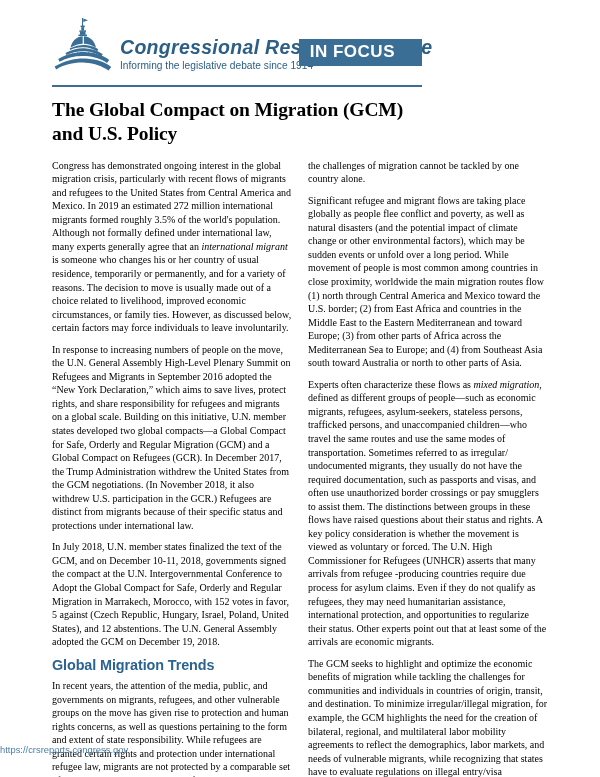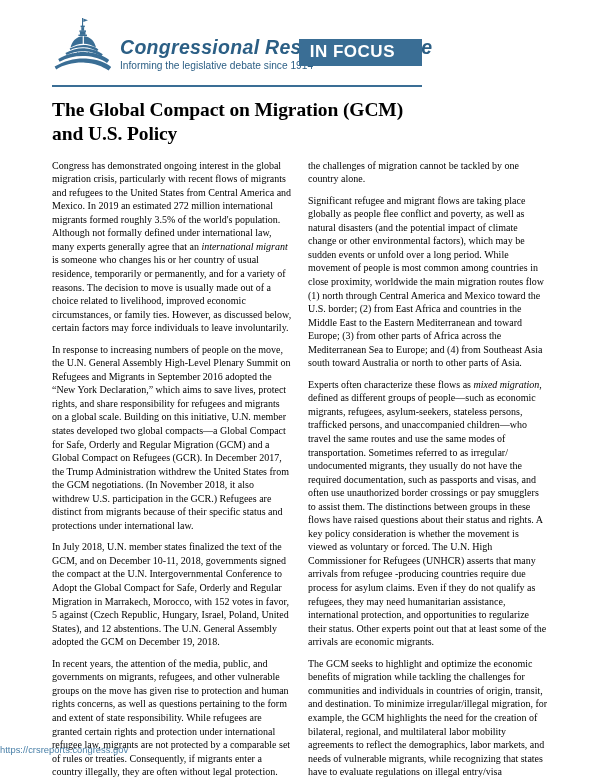--- a/index.html
+++ b/index.html
@@ -211,20 +211,21 @@
 
   <div class="columns">
 
     <div class="col">
       <p class="body-text"><span>Congress has demonstrated ongoing interest in the global migration crisis, particularly with recent flows of migrants and refugees to the United States from Central America and Mexico. In 2019 an estimated 272 million international migrants formed roughly 3.5% of the world's population. Although not formally defined under international law, many experts generally agree that an </span><em>international migrant</em><span> is someone who changes his or her country of usual residence, temporarily or permanently, and for a variety of reasons. The decision to move is usually made out of a choice related to livelihood, improved economic circumstances, or family ties. However, as discussed below, certain factors may force individuals to leave involuntarily.</span></p>
 
       <p class="body-text">In response to increasing numbers of people on the move, the U.N. General Assembly High-Level Plenary Summit on Refugees and Migrants in September 2016 adopted the “New York Declaration,” which aims to save lives, protect rights, and share responsibility for refugees and migrants on a global scale. Building on this initiative, U.N. member states developed two global compacts—a Global Compact for Safe, Orderly and Regular Migration (GCM) and a Global Compact on Refugees (GCR). In December 2017, the Trump Administration withdrew the United States from the GCM negotiations. (In November 2018, it also withdrew U.S. participation in the GCR.) Refugees are distinct from migrants because of their specific status and protections under international law.</p>
 
       <p class="body-text">In July 2018, U.N. member states finalized the text of the GCM, and on December 10-11, 2018, governments signed the compact at the U.N. Intergovernmental Conference to Adopt the Global Compact for Safe, Orderly and Regular Migration in Marrakech, Morocco, with 152 votes in favor, 5 against (Czech Republic, Hungary, Israel, Poland, United States), and 12 abstentions. The U.N. General Assembly adopted the GCM on December 19, 2018.</p>
 
+      <h2 class="section-heading">Global Migration Trends</h2>
 
       <p class="body-text tight">In recent years, the attention of the media, public, and governments on migrants, refugees, and other vulnerable groups on the move has given rise to protection and human rights concerns, as well as questions pertaining to the form and extent of state responsibility. While refugees are granted certain rights and protection under international refugee law, migrants are not protected by a comparable set of rules or treaties. Consequently, if migrants enter a country illegally, they are often without legal protection. The GCM is a nonbinding, intergovernmentally negotiated agreement that aimed to cover international migration comprehensively. It sought to negotiate principles to address some of the contentious issues surrounding migration, such as the root causes of the decision to leave, the dangers people face on their journey, and the treatment of migrants at borders. The prevailing view has been that</p>
     </div>
 
     <div class="col">
       <p class="body-text">the challenges of migration cannot be tackled by one country alone.</p>
 
       <p class="body-text">Significant refugee and migrant flows are taking place globally as people flee conflict and poverty, as well as natural disasters (and the potential impact of climate change or other environmental factors), which may be sudden events or unfold over a long period. While movement of people is most common among countries in close proximity, worldwide the main migration routes flow (1) north through Central America and Mexico toward the U.S. border; (2) from East Africa and countries in the Middle East to the Eastern Mediterranean and toward Europe; (3) from other parts of Africa across the Mediterranean Sea to Europe; and (4) from Southeast Asia south toward Australia or north to other parts of Asia.</p>
 
       <p class="body-text"><span>Experts often characterize these flows as </span><em>mixed migration</em><span>, defined as different groups of people—such as economic migrants, refugees, asylum-seekers, stateless persons, trafficked persons, and unaccompanied children—who travel the same routes and use the same modes of transportation. Sometimes referred to as irregular/ undocumented migrants, they usually do not have the required documentation, such as passports and visas, and often use unauthorized border crossings or pay smugglers to assist them. The distinctions between groups in these flows have raised questions about their status and rights. A key policy consideration is whether the movement is viewed as voluntary or forced. The U.N. High Commissioner for Refugees (UNHCR) asserts that many arrivals from refugee -producing countries require due process for asylum claims. Even if they do not qualify as refugees, they may need humanitarian assistance, international protection, and opportunities to regularize their status. Other experts point out that at least some of the arrivals are economic migrants.</span></p>

